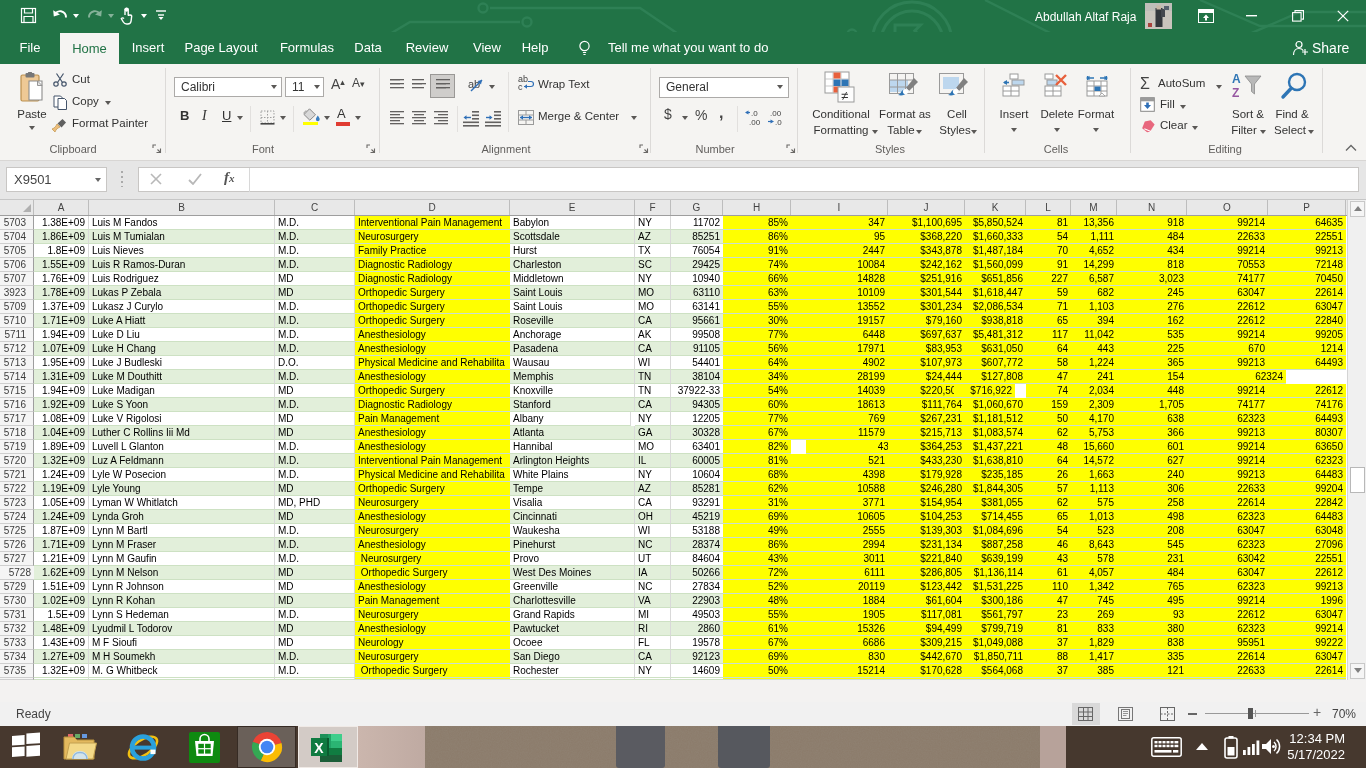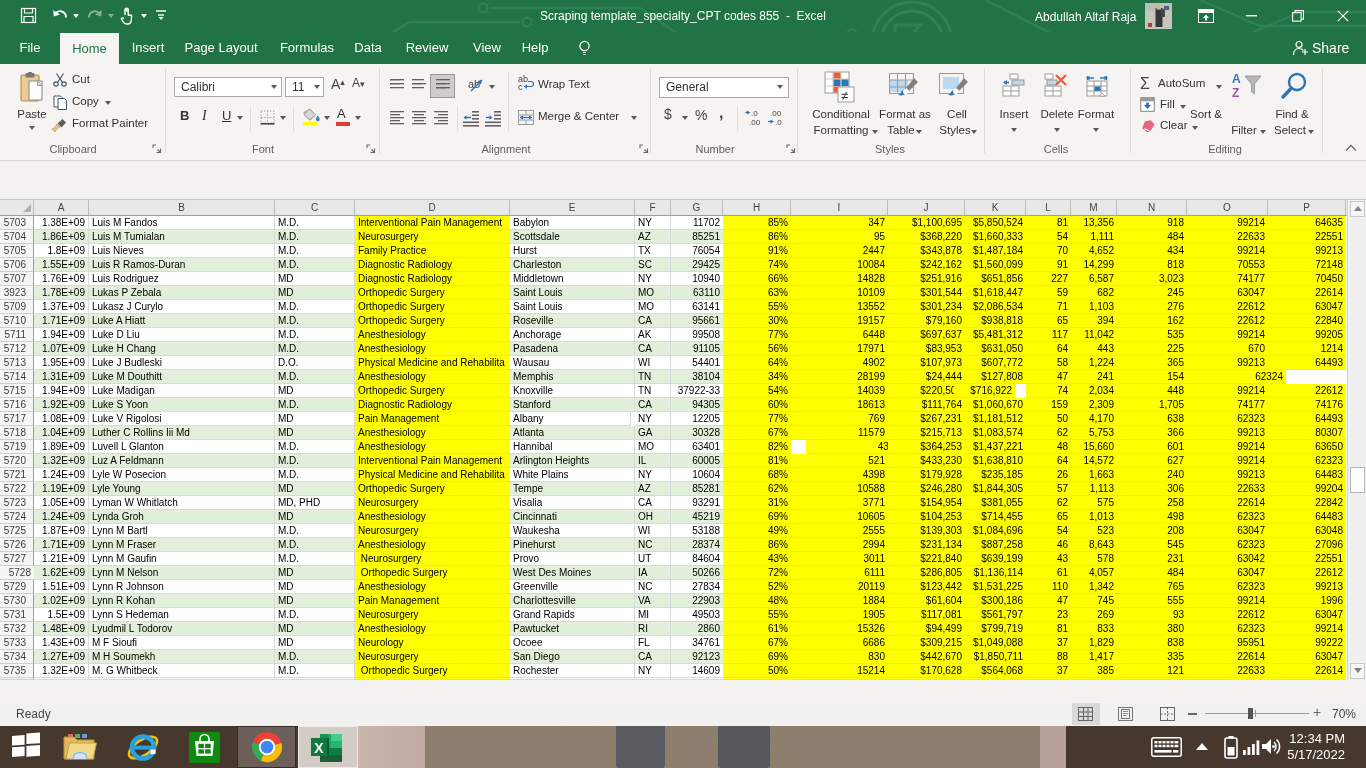--- a/index.html
+++ b/index.html
@@ -95,21 +95,20 @@
         <circle cx="7.6" cy="2.6" r="2.1" fill="#fff"></circle>
       </svg>
       <div class="dd" style="left:141px;top:14px;border-top-color:#fff"></div>
       <svg class="qat" style="left:155px" width="12" height="14" viewBox="0 0 12 14">
         <g stroke="#fff" stroke-width="1.4">
           <line x1="1" y1="4" x2="11" y2="4"></line>
           <line x1="3" y1="8" x2="9" y2="8"></line>
         </g>
         <path d="M3.5 10 h5 L6 13 Z" fill="#fff"></path>
       </svg>
-      <div id="ttl">Scraping template_specialty_CPT codes 855&nbsp; -&nbsp; Excel</div>
       <div id="uname" style="left:1035px">Abdullah Altaf Raja</div>
       <svg class="abs" style="left:1145px;top:3px" width="27" height="26" viewBox="0 0 27 26">
         <rect width="27" height="26" fill="#c9c5bd"></rect>
         <rect x="0" y="0" width="27" height="8" fill="#bfbfb9"></rect>
         <rect x="10.5" y="5" width="7" height="19" fill="#33373c"></rect>
         <rect x="11.5" y="2.5" width="4.5" height="4" fill="#c9b8a6"></rect>
         <rect x="16" y="6" width="4" height="8" fill="#44484e"></rect>
         <rect x="3" y="20" width="4" height="4" fill="#a8423c"></rect>
         <rect x="19" y="3" width="5" height="4" fill="#56606e"></rect>
       </svg>
@@ -143,20 +142,21 @@
       <div class="rtab" style="left:377px;width:100px">Review</div>
       <div class="rtab" style="left:437px;width:100px">View</div>
       <div class="rtab" style="left:485px;width:100px">Help</div>
       <div id="hometab">Home</div>
       <svg class="abs" style="left:578px;top:8px" width="13" height="17" viewBox="0 0 13 17">
         <g fill="none" stroke="#fff" stroke-width="1.2">
           <circle cx="6.5" cy="6" r="4.6"></circle>
           <path d="M4.7 10.5 h3.6 M4.9 12.5 h3.2 M5.4 14.5 h2.2"></path>
         </g>
       </svg>
+      <div class="rtab" style="left:608px;text-align:left">Tell me what you want to do</div>
       <svg class="abs" style="left:1292px;top:8px" width="17" height="16" viewBox="0 0 17 16">
         <g fill="none" stroke="#fff" stroke-width="1.2">
           <circle cx="7" cy="4.5" r="3"></circle>
           <path d="M1.5 15 c0-4.5 2.5-6.5 5.5-6.5 c2 0 3.5 0.8 4.4 2.2"></path>
           <path d="M13 9 v6 M10 12 h6"></path>
         </g>
       </svg>
       <div class="rtab" style="left:1312px;text-align:left;font-size:14px">Share</div>
     </div>
     <div id="ribbon">
@@ -464,35 +464,51 @@
         <path d="M5 1 h6 l3 5 -6 6 h-3 l-4-5 Z" fill="#e8677d" transform="rotate(-12 7 7)"></path>
         <path d="M3 8 l6 4" stroke="#fff" stroke-width="1" transform="rotate(-12 7 7)"></path>
       </svg>
       <div class="rtext" style="left:1160px;top:55px">Clear</div>
       <div class="dd" style="left:1192px;top:62px"></div>
       <svg class="icon" style="left:1232px;top:8px" width="32" height="28" viewBox="0 0 32 28">
         <text x="0" y="11" font-size="12" font-weight="bold" fill="#2e75b5" font-family="Liberation Sans">A</text>
         <text x="0" y="25" font-size="12" font-weight="bold" fill="#9656a1" font-family="Liberation Sans">Z</text>
         <path d="M13 4 h16 l-6.5 8 v10 l-3-2.5 v-7.5 Z" fill="#b8b8b8" stroke="#8a8a8a" stroke-width="0.8"></path>
       </svg>
-      <div class="rtextc" style="left:1180px;top:44px;width:52px">Sort &amp;</div>
+      <div class="rtextc" style="left:1222px;top:44px;width:52px">Sort &amp;</div>
       <div class="rtextc" style="left:1218px;top:60px;width:52px">Filter</div>
       <div class="dd" style="left:1260px;top:66px"></div>
       <svg class="icon" style="left:1279px;top:7px" width="30" height="30" viewBox="0 0 30 30">
         <circle cx="18" cy="11" r="8" fill="none" stroke="#2e75b5" stroke-width="2.4"></circle>
         <path d="M12 17.5 L4 26" stroke="#2e75b5" stroke-width="3.4" stroke-linecap="round"></path>
       </svg>
       <div class="rtextc" style="left:1266px;top:44px;width:52px">Find &amp;</div>
       <div class="rtextc" style="left:1264px;top:60px;width:52px">Select</div>
       <div class="dd" style="left:1308px;top:66px"></div>
       <div class="glabel" style="left:1182px;width:86px">Editing</div>
       <div class="gdiv" style="left:1322px"></div>
       <svg class="icon" style="left:1345px;top:80px" width="12" height="8" viewBox="0 0 12 8">
         <path d="M1 6.5 L6 1.5 L11 6.5" fill="none" stroke="#666" stroke-width="1.3"></path>
       </svg>
+    </div>
+    <div id="fbar">
+      <div id="namebox">X9501<div class="dd" style="left:88px;top:10px;border-top-color:#666"></div></div>
+      <div class="abs" style="left:121px;top:10px;width:2px;height:16px;background:repeating-linear-gradient(#aaa 0 2px,transparent 2px 5px)"></div>
+      <div id="fxbox"></div>
+      <svg class="abs" style="left:150px;top:12px" width="12" height="12" viewBox="0 0 12 12">
+        <g stroke="#b8b8b8" stroke-width="1.6">
+          <line x1="1" y1="1" x2="11" y2="11"></line>
+          <line x1="11" y1="1" x2="1" y2="11"></line>
+        </g>
+      </svg>
+      <svg class="abs" style="left:188px;top:12px" width="14" height="12" viewBox="0 0 14 12">
+        <path d="M1 7 L5 11 L13 1" fill="none" stroke="#b8b8b8" stroke-width="1.8"></path>
+      </svg>
+      <div class="abs" style="left:224px;top:8px;font-family:'Liberation Serif',serif;font-style:italic;font-weight:bold;font-size:15px;color:#555">f<span style="font-size:11px">x</span></div>
+      <div class="abs" style="left:249px;top:7px;width:1px;height:24px;background:#d8d8d8"></div>
     </div>
     <div class="abs" style="left:0;top:199px;width:1366px;height:1px;background:#c6c6c6"></div>
     <div id="sheet">
       <div class="colhdr">
 <div class="ch" style="left:0px;width:34px"></div>
 <div class="ch" style="left:34px;width:55px">A</div>
 <div class="ch" style="left:89px;width:186px">B</div>
 <div class="ch" style="left:275px;width:80px">C</div>
 <div class="ch" style="left:355px;width:155px">D</div>
 <div class="ch" style="left:510px;width:125px">E</div>
@@ -1032,21 +1048,21 @@
 <div class="gc y" style="left:355px;width:155px">Pain Management</div>
 <div class="gc bnd vb" style="left:510px;width:125px">Charlottesville</div>
 <div class="gc bnd vb" style="left:635px;width:36px">VA</div>
 <div class="gc bnd ar" style="left:671px;width:52px">22903</div>
 <div class="gc y ar" style="left:723px;width:68px">48%</div>
 <div class="gc y ar" style="left:791px;width:97px">1884</div>
 <div class="gc y ar" style="left:888px;width:77px">$61,604</div>
 <div class="gc y ar" style="left:965px;width:61px">$300,186</div>
 <div class="gc y ar" style="left:1026px;width:45px">47</div>
 <div class="gc y ar" style="left:1071px;width:46px">745</div>
-<div class="gc y ar" style="left:1117px;width:70px">555</div>
+<div class="gc y ar" style="left:1117px;width:70px">495</div>
 <div class="gc y ar" style="left:1187px;width:81px">99214</div>
 <div class="gc y ar" style="left:1268px;width:78px">1996</div>
 </div>
 <div class="grow" style="top:408px">
 <div class="gc rh vb" style="left:0px;width:34px">5731</div>
 <div class="gc ar vb" style="left:34px;width:55px">1.5E+09</div>
 <div class="gc vb" style="left:89px;width:186px">Lynn S Hedeman</div>
 <div class="gc vb" style="left:275px;width:80px">M.D.</div>
 <div class="gc y" style="left:355px;width:155px">Neurosurgery</div>
 <div class="gc vb" style="left:510px;width:125px">Grand Rapids</div>
@@ -1082,21 +1098,21 @@
 <div class="gc y ar" style="left:1268px;width:78px">99214</div>
 </div>
 <div class="grow" style="top:436px">
 <div class="gc rh vb" style="left:0px;width:34px">5733</div>
 <div class="gc ar vb" style="left:34px;width:55px">1.43E+09</div>
 <div class="gc vb" style="left:89px;width:186px">M F Sioufi</div>
 <div class="gc vb" style="left:275px;width:80px">MD</div>
 <div class="gc y" style="left:355px;width:155px">Neurology</div>
 <div class="gc vb" style="left:510px;width:125px">Ocoee</div>
 <div class="gc vb" style="left:635px;width:36px">FL</div>
-<div class="gc ar" style="left:671px;width:52px">34761</div>
+<div class="gc ar" style="left:671px;width:52px">19578</div>
 <div class="gc y ar" style="left:723px;width:68px">67%</div>
 <div class="gc y ar" style="left:791px;width:97px">6686</div>
 <div class="gc y ar" style="left:888px;width:77px">$309,215</div>
 <div class="gc y ar" style="left:965px;width:61px">$1,049,088</div>
 <div class="gc y ar" style="left:1026px;width:45px">37</div>
 <div class="gc y ar" style="left:1071px;width:46px">1,829</div>
 <div class="gc y ar" style="left:1117px;width:70px">838</div>
 <div class="gc y ar" style="left:1187px;width:81px">95951</div>
 <div class="gc y ar" style="left:1268px;width:78px">99222</div>
 </div>

